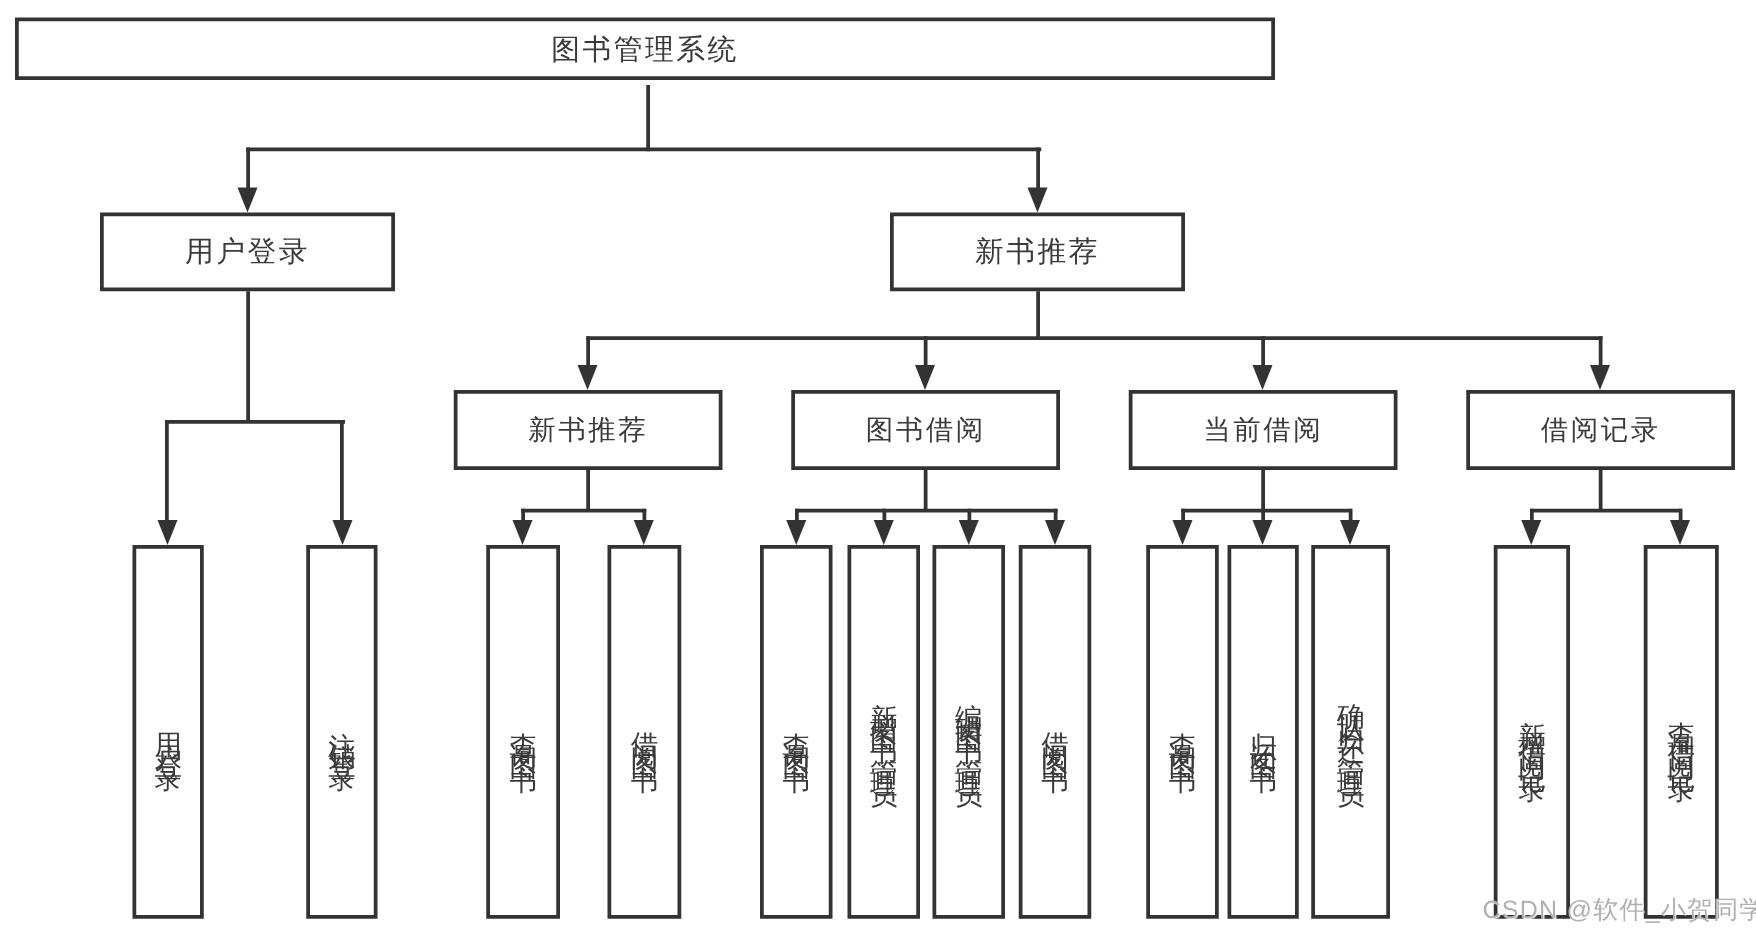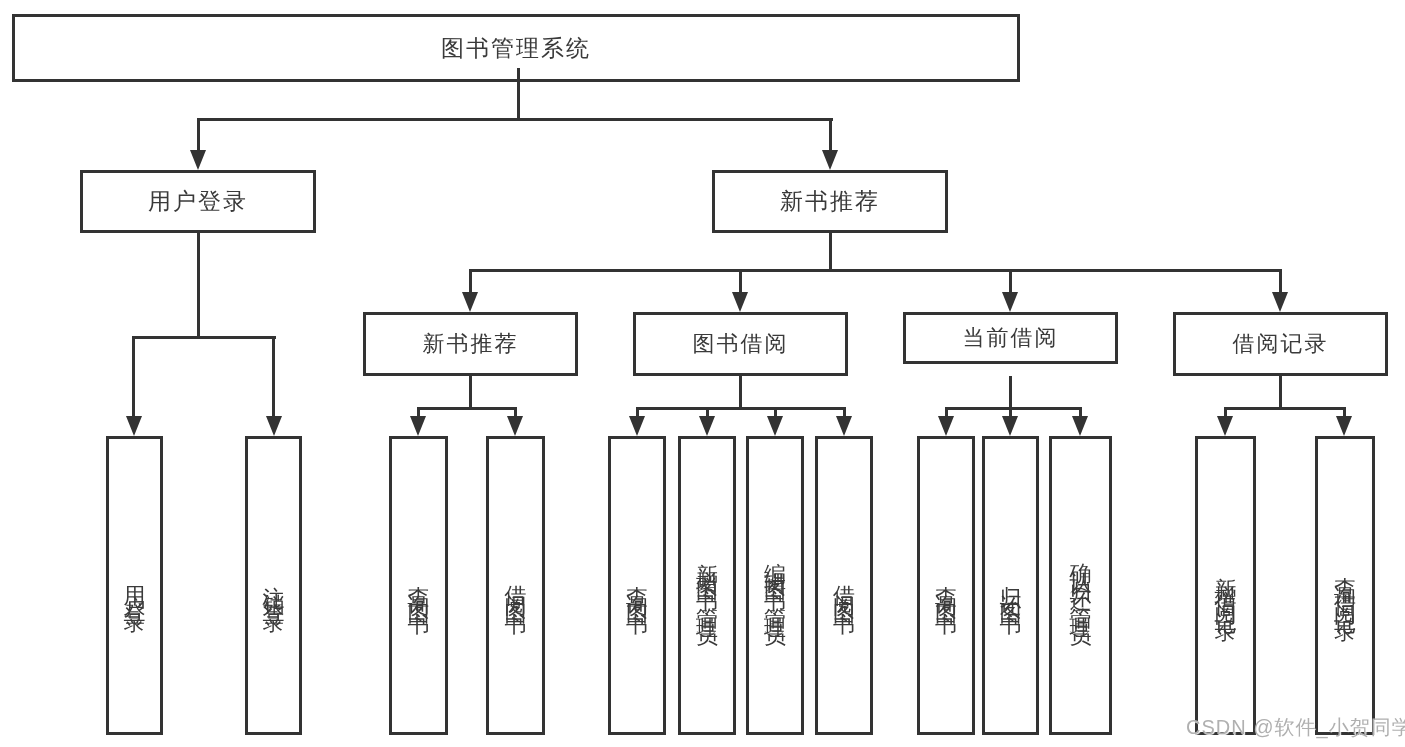--- a/index.html
+++ b/index.html
@@ -59,21 +59,21 @@
     text-shadow:1px 1px 1px #ffffff;
     z-index:5;
     white-space:nowrap;
   }
 </style>
 </head>
 <body>
 
 <div class="canvas">
 
-  <div class="node" style="left:12px;top:14px;width:1008px;height:68px">
+  <div class="node" style="left:12px;top:14px;width:1008px;height:50px">
     <span class="hlabel">图书管理系统</span>
   </div>
 
   <div class="line vline" style="left:517px;top:68px;height:53px"></div>
   <div class="line hline" style="left:197px;top:118px;width:636px"></div>
   <div class="line vline" style="left:197px;top:118px;height:34px"></div>
   <div class="head" style="left:190px;top:150px"></div>
   <div class="line vline" style="left:829px;top:118px;height:34px"></div>
   <div class="head" style="left:822px;top:150px"></div>
 
@@ -101,21 +101,21 @@
   <div class="head" style="left:1002px;top:292px"></div>
   <div class="line vline" style="left:1279px;top:269px;height:25px"></div>
   <div class="head" style="left:1272px;top:292px"></div>
 
   <div class="node l3" style="left:633px;top:312px;width:215px;height:64px">
     <span class="hlabel">图书借阅</span>
   </div>
   <div class="node l3" style="left:363px;top:312px;width:215px;height:64px">
     <span class="hlabel">新书推荐</span>
   </div>
-  <div class="node l3" style="left:903px;top:312px;width:215px;height:52px">
+  <div class="node l3" style="left:903px;top:312px;width:215px;height:64px">
     <span class="hlabel">当前借阅</span>
   </div>
   <div class="node l3" style="left:1173px;top:312px;width:215px;height:64px">
     <span class="hlabel">借阅记录</span>
   </div>
 
   <div class="line vline" style="left:469px;top:376px;height:33px"></div>
   <div class="line hline" style="left:417px;top:407px;width:100px"></div>
   <div class="line vline" style="left:417px;top:407px;height:11px"></div>
   <div class="head" style="left:410px;top:416px"></div>

